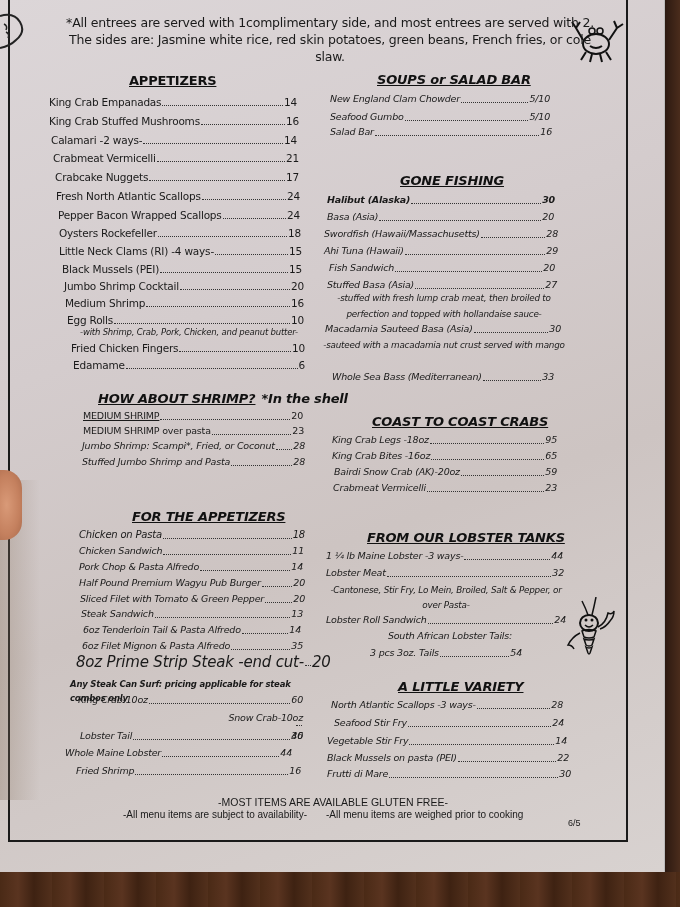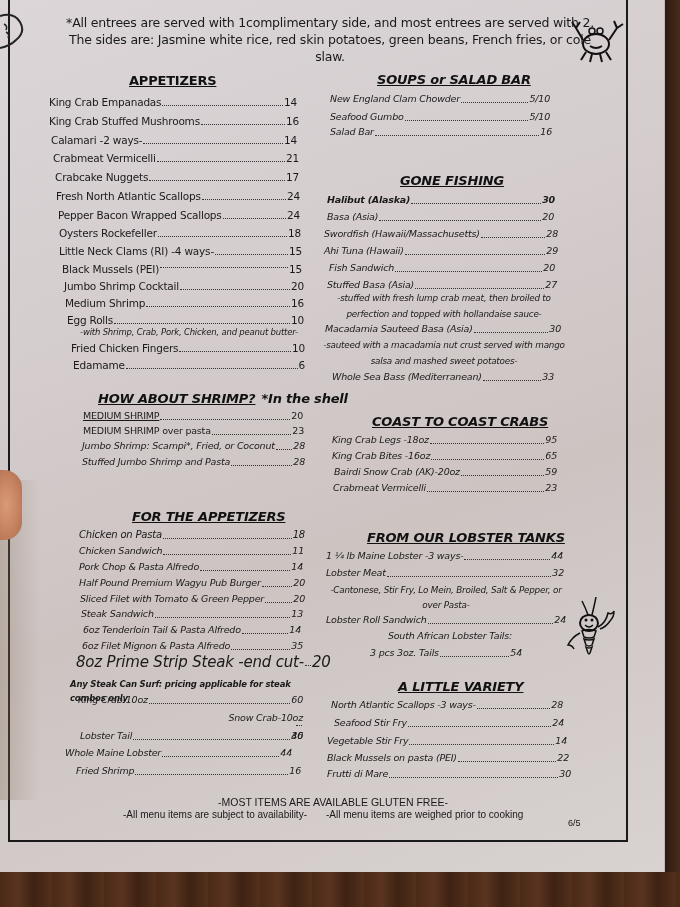--- a/index.html
+++ b/index.html
@@ -148,21 +148,21 @@
   <div class="item" style="left:59px; top:226px; width:242px;">
       <span class="name">Oysters Rockefeller</span>
       <span class="dots"></span>
       <span class="price">18</span>
     </div>
   <div class="item" style="left:59px; top:244px; width:243px;">
       <span class="name">Little Neck Clams (RI) -4 ways-</span>
       <span class="dots"></span>
       <span class="price">15</span>
     </div>
-  <div class="item" style="left:62px; top:262px; width:240px;align-items:center;">
+  <div class="item" style="left:62px; top:262px; width:240px;">
       <span class="name">Black Mussels (PEI)</span>
       <span class="dots"></span>
       <span class="price">15</span>
     </div>
   <div class="item" style="left:64px; top:279px; width:240px;">
       <span class="name">Jumbo Shrimp Cocktail</span>
       <span class="dots"></span>
       <span class="price">20</span>
     </div>
   <div class="item" style="left:65px; top:296px; width:239px;">
@@ -331,21 +331,20 @@
       <span class="price">27</span>
     </div>
   <div class="note" style="left:325px; top:291px; width:238px; font-size:8.8px;">-stuffed with fresh lump crab meat, then broiled to</div>
   <div class="note" style="left:325px; top:307px; width:238px; font-size:8.8px;">perfection and topped with hollandaise sauce-</div>
   <div class="item" style="left:325px; top:322px; width:236px; font-size:9.5px; font-style:italic;">
       <span class="name">Macadamia Sauteed Basa (Asia)</span>
       <span class="dots"></span>
       <span class="price">30</span>
     </div>
   <div class="note" style="left:322px; top:338px; width:244px; font-size:8.8px;">-sauteed with a macadamia nut crust served with mango</div>
-  <div class="note" style="left:322px; top:354px; width:244px; font-size:8.8px;">salsa and mashed sweet potatoes-</div>
   <div class="item" style="left:332px; top:370px; width:222px; font-size:9.5px; font-style:italic;">
       <span class="name">Whole Sea Bass (Mediterranean)</span>
       <span class="dots"></span>
       <span class="price">33</span>
     </div>
 
   <div class="section-title" style="left:372px; top:414px; font-style:italic;">COAST TO COAST CRABS</div>
   <div class="item" style="left:332px; top:433px; width:225px; font-size:9.5px; font-style:italic;">
       <span class="name">King Crab Legs -18oz</span>
       <span class="dots"></span>

